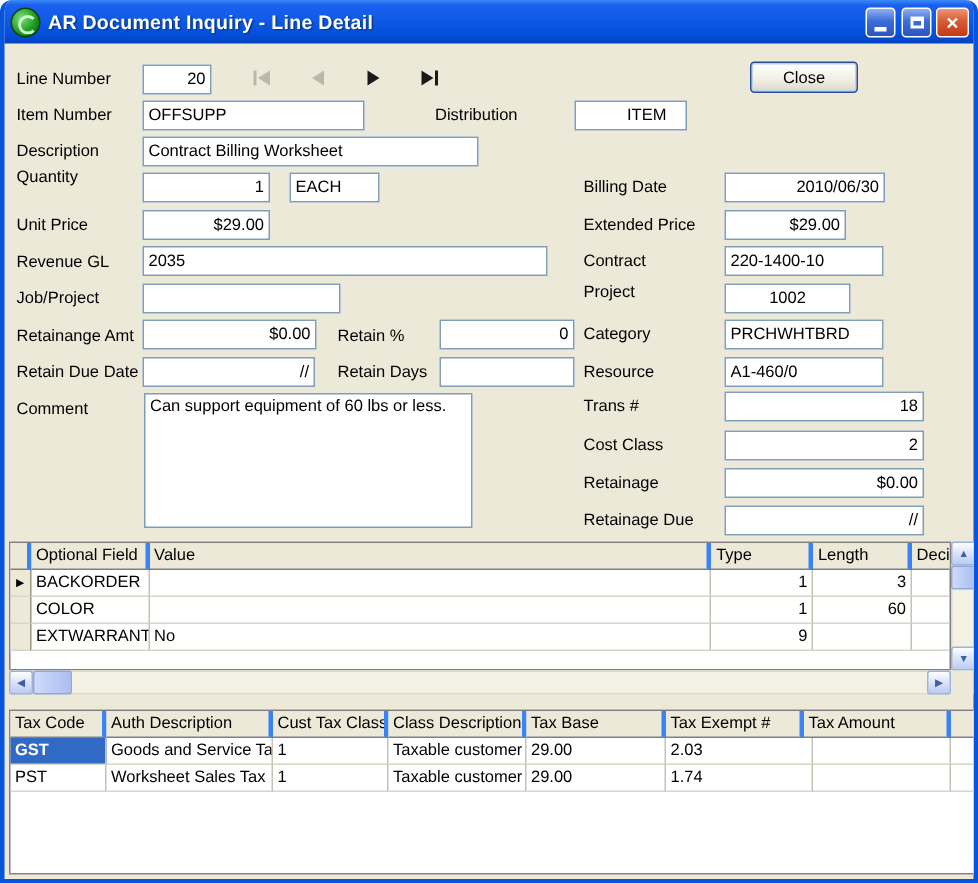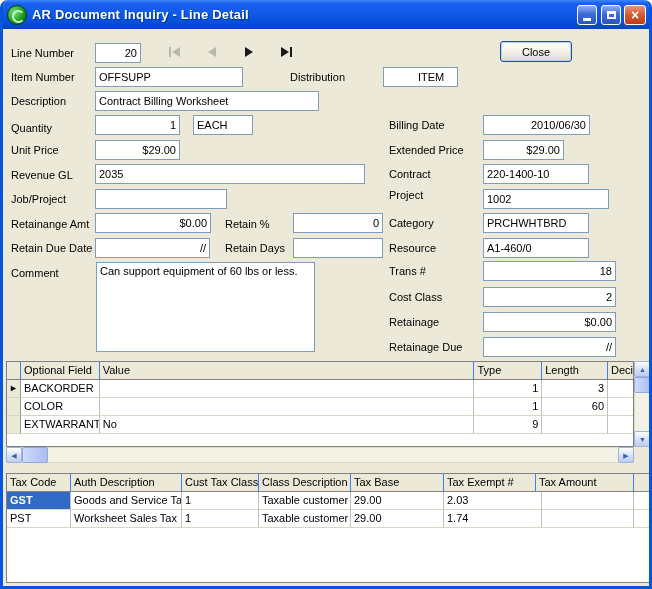--- a/index.html
+++ b/index.html
@@ -64,21 +64,21 @@
   .nav-btn { position:absolute; top:46px; width:18px; height:14px; background:transparent; border:none; padding:0; }
 
   
   .grid { position:absolute; left:3px; background:#fff; border:1px solid #808080; }
   .grow { display:flex; height:18px; }
   .gcell {
     border-right:1px solid #c3c3b5; border-bottom:1px solid #d6d6c9;
     padding:2px 3px 0 3px; overflow:hidden; white-space:nowrap; height:18px;
   }
   .ghead .gcell {
-    background:#ECE9D8; border-right:1px solid #3b82f6; border-bottom:1px solid #808080;
+    background:#ECE9D8; border-right:3px solid #3b82f6; border-bottom:1px solid #808080;
     font-size:11px;
   }
   .gcell.num { text-align:right; }
   .ind { width:14px; background:#ECE9D8; border-right:1px solid #9a9a8a; text-align:center; padding:1px 0 0 0; }
   .ind .tri { font-size:9px; line-height:14px; }
   .sel { background:#316AC5; color:#fff;font-weight:bold; }
   .gfill { flex:1; border-bottom:1px solid #d6d6c9; }
 
   
   .sb-btn {
@@ -131,40 +131,40 @@
   <button class="close-btn">Close</button>
 
   <span class="lbl" style="left:8px;top:71px">Item Number</span>
   <input class="fld" style="left: 92px; top: 67px; width: 148px;" readonly="" value="OFFSUPP">
   <span class="lbl" style="left:287px;top:71px">Distribution</span>
   <input class="fld" style="left: 380px; top: 67px; width: 75px; padding-left: 34px;" readonly="" value="ITEM">
 
   <span class="lbl" style="left:8px;top:95px">Description</span>
   <input class="fld" style="left: 92px; top: 91px; width: 224px;" readonly="" value="Contract Billing Worksheet">
 
-  <span class="lbl" style="left:8px;top:122px">Quantity</span>
+  <span class="lbl" style="left:8px;top:112px">Quantity</span>
   <input class="fld right" style="left: 92px; top: 115px; width: 85px;" readonly="" value="1">
   <input class="fld" style="left: 190px; top: 115px; width: 60px;" readonly="" value="EACH">
   <span class="lbl" style="left:386px;top:119px">Billing Date</span>
   <input class="fld right" style="left: 480px; top: 115px; width: 107px;" readonly="" value="2010/06/30">
 
   <span class="lbl" style="left:8px;top:144px">Unit Price</span>
   <input class="fld right" style="left: 92px; top: 140px; width: 85px;" readonly="" value="$29.00">
   <span class="lbl" style="left:386px;top:144px">Extended Price</span>
   <input class="fld right" style="left: 480px; top: 140px; width: 81px;" readonly="" value="$29.00">
 
   <span class="lbl" style="left:8px;top:169px">Revenue GL</span>
   <input class="fld" style="left: 92px; top: 164px; width: 270px;" readonly="" value="2035">
   <span class="lbl" style="left:386px;top:168px">Contract</span>
   <input class="fld" style="left: 480px; top: 164px; width: 106px;" readonly="" value="220-1400-10">
 
   <span class="lbl" style="left:8px;top:193px">Job/Project</span>
   <input class="fld" style="left: 92px; top: 189px; width: 132px;" readonly="" value="">
   <span class="lbl" style="left:386px;top:189px">Project</span>
-  <input class="fld" style="left: 480px; top: 189px; width: 126px;" readonly="" value="1002">
+  <input class="fld" style="left: 480px; top: 189px; width: 84px; text-align: center;" readonly="" value="1002">
 
   <span class="lbl" style="left:8px;top:218px">Retainange Amt</span>
   <input class="fld right" style="left: 92px; top: 213px; width: 116px;" readonly="" value="$0.00">
   <span class="lbl" style="left:222px;top:218px">Retain %</span>
   <input class="fld right" style="left: 290px; top: 213px; width: 90px;" readonly="" value="0">
   <span class="lbl" style="left:386px;top:217px">Category</span>
   <input class="fld" style="left: 480px; top: 213px; width: 106px;" readonly="" value="PRCHWHTBRD">
 
   <span class="lbl" style="left:8px;top:242px">Retain Due Date</span>
   <input class="fld right" style="left: 92px; top: 238px; width: 115px;" readonly="" value="//">

